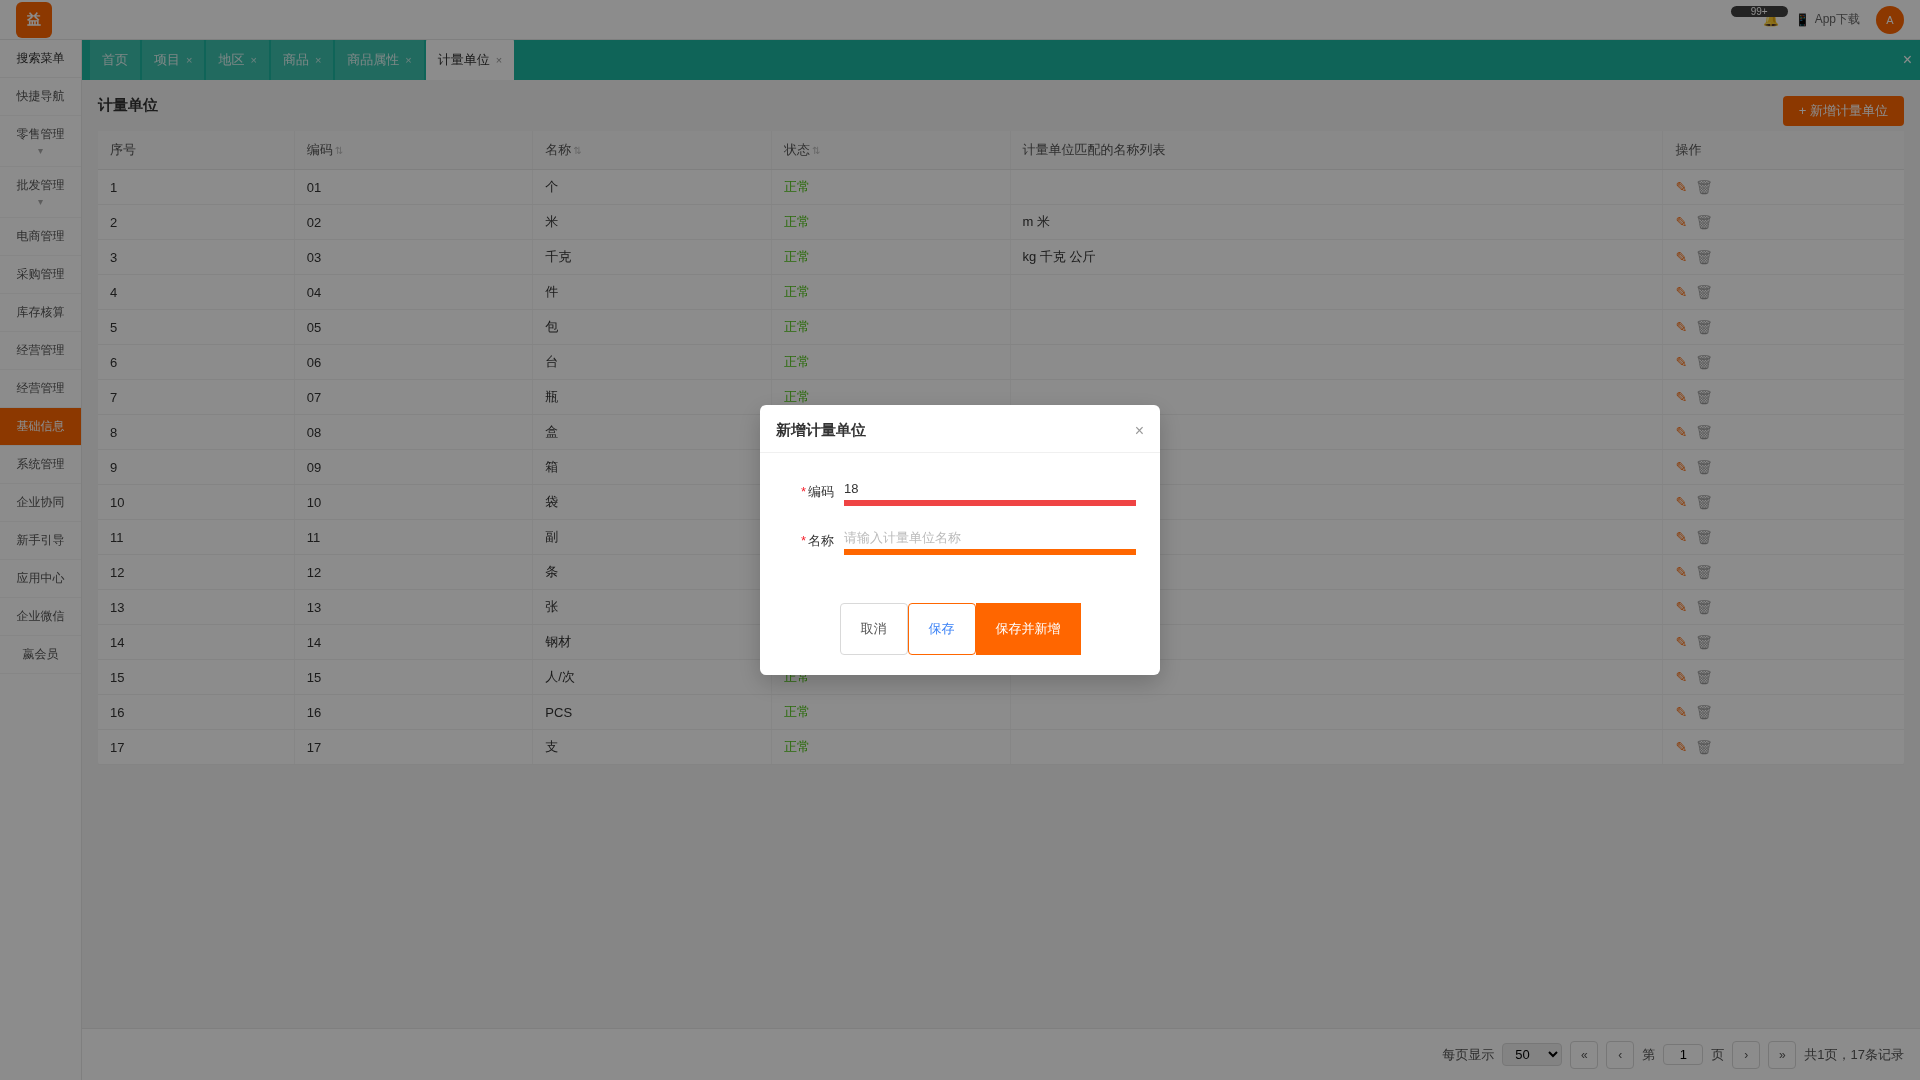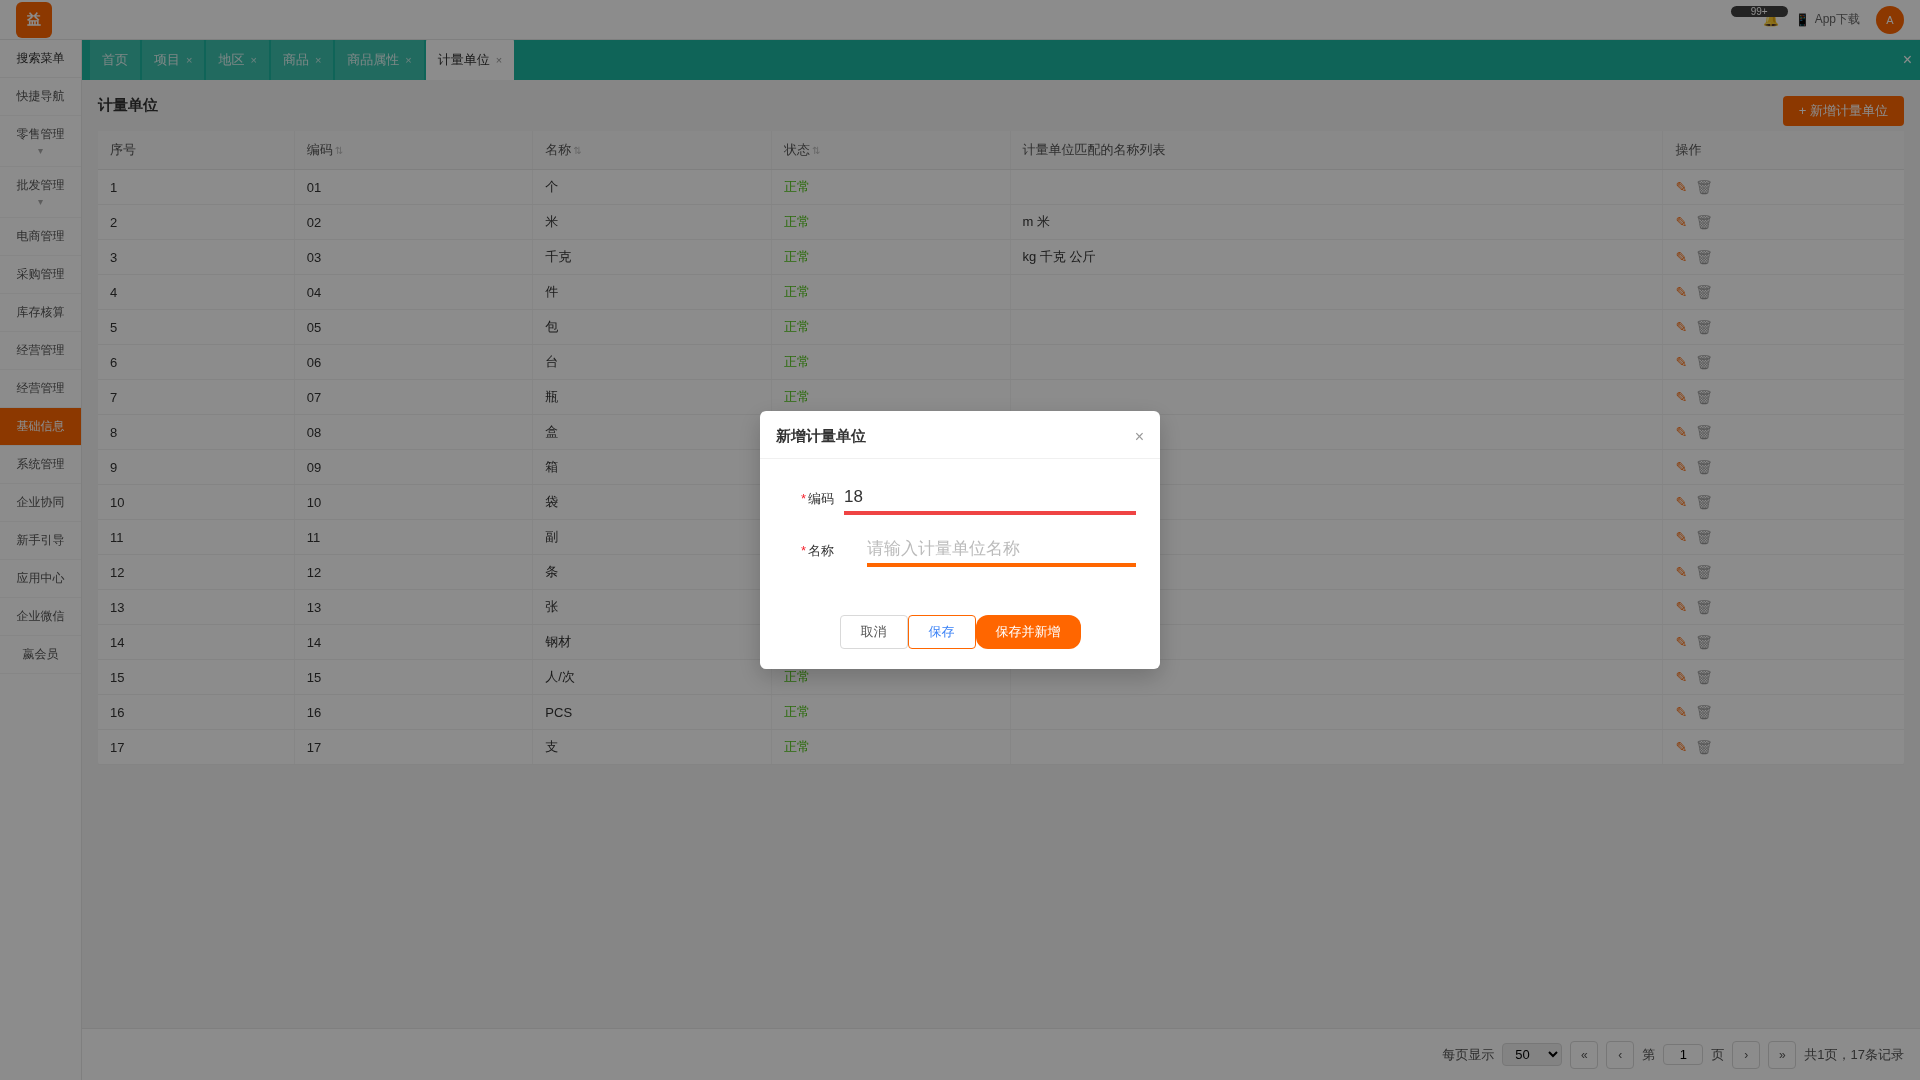--- a/index.html
+++ b/index.html
@@ -62,27 +62,27 @@
     
     .modal-overlay { position: fixed; top: 0; left: 0; width: 1920px; height: 1080px; background: rgba(0,0,0,0.45); display: flex; align-items: center; justify-content: center; z-index: 1000; }
     .modal { background: #fff; border-radius: 6px; width: 400px; box-shadow: 0 8px 24px rgba(0,0,0,0.2); }
     .modal-header { padding: 16px 16px 12px; border-bottom: 1px solid #f0f0f0; display: flex; align-items: center; justify-content: space-between; }
     .modal-title { font-size: 15px; font-weight: 600; color: #333; }
     .modal-close { cursor: pointer; color: #999; font-size: 16px; }
     .modal-body { padding: 24px 24px 16px; }
     .form-item { display: flex; align-items: center; margin-bottom: 20px; }
     .form-label { width: 60px; text-align: right; padding-right: 10px; font-size: 13px; color: #333; flex-shrink: 0; }
     .form-label.required::before { content: '*'; color: #f5222d; margin-right: 2px; }
-    .form-input { flex: 1; border: none; border-bottom: 4px solid #ef4444; padding: 4px 0; font-size: 17px; outline: none; color: #333; }
-    .form-input.active-focus { border-bottom-color: #f60; margin-left: 23px; }
+    .form-input { flex: 1; border: none; border-bottom: 6px solid #ef4444; padding: 4px 0; font-size: 13px; outline: none; color: #333; }
+    .form-input.active-focus { border-bottom-color: #f60; }
     .form-input::placeholder { color: #bbb; }
     .modal-footer { padding: 12px 24px 20px; display: flex; justify-content: center; gap: 0; }
     .btn-cancel { padding: 6px 20px; border: 1px solid #d9d9d9; border-radius: 4px; background: #fff; color: #555; cursor: pointer; font-size: 13px; }
     .btn-save { padding: 6px 20px; border: 1px solid #f60; border-radius: 4px; background: #fff; color: #3b82f6; cursor: pointer; font-size: 13px; }
-    .btn-save-new { padding: 8px 20px; border: none; border-radius: 12px; background: #f60; color: #fff; cursor: pointer; font-size: 13px; }
+    .btn-save-new { padding: 17px 20px; border: none; border-radius: 0; background: #f60; color: #fff; cursor: pointer; font-size: 13px; }
   </style>
 </head>
 <body>
 
 <div class="top-bar">
   <div class="logo-area">
     <div class="logo-icon">益</div>
   </div>
   <div class="top-bar-right">
     <div class="notification-badge">

